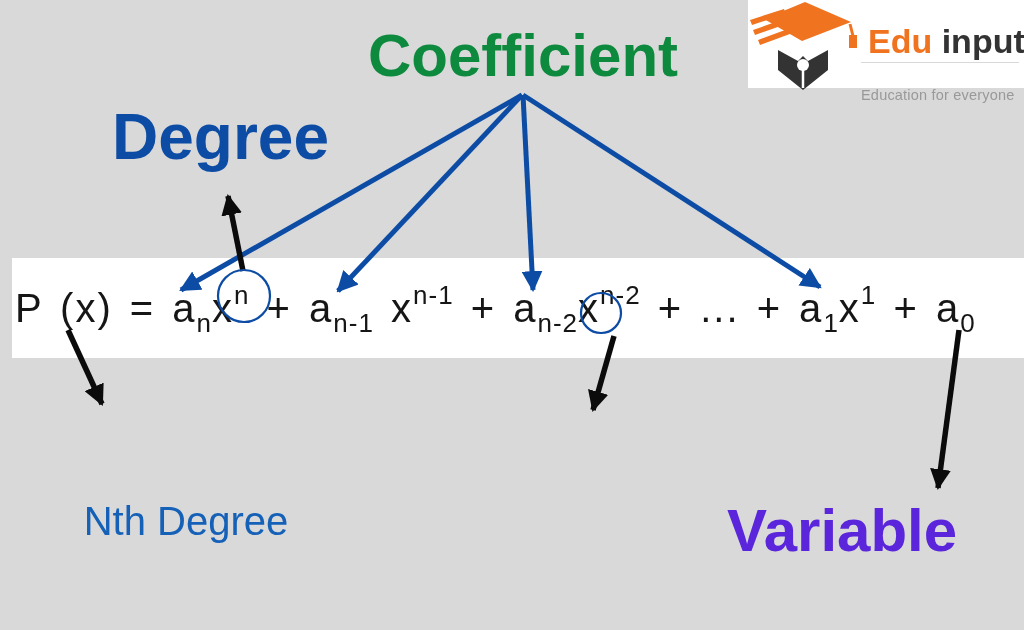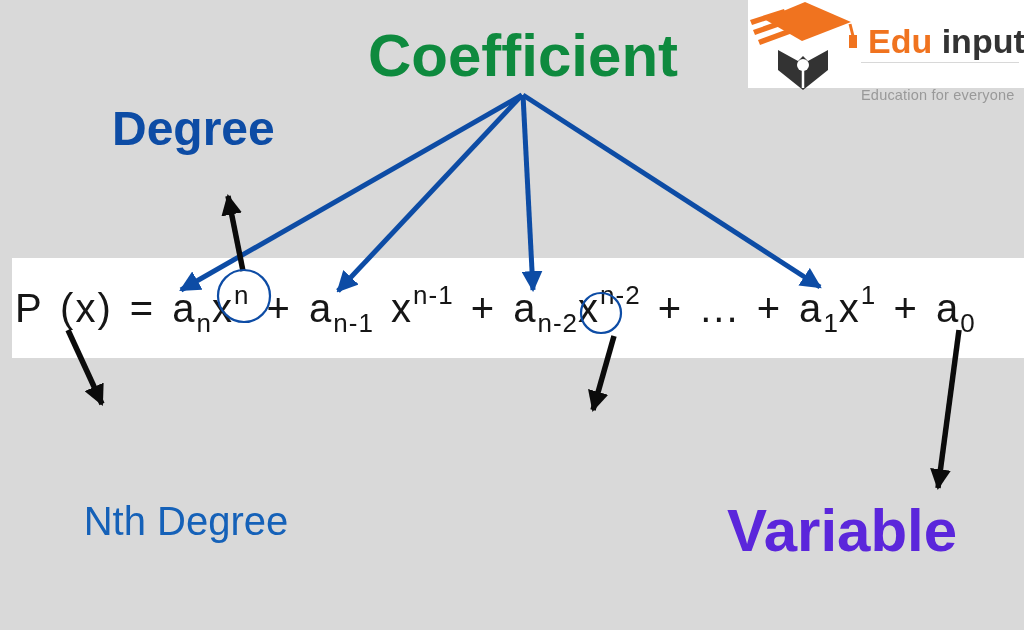--- a/index.html
+++ b/index.html
@@ -24,21 +24,21 @@
     position:absolute; left:15px; top:258px; height:100px; line-height:100px;
     font-size:40px; color:var(--ink); letter-spacing:2px; word-spacing:4px;
     white-space:pre;
   }
   .formula .sub{font-size:26px; position:relative; top:10px;  letter-spacing:1px;}
   .formula .sup{font-size:26px; position:relative; top:-18px; letter-spacing:1px;}
 
   
   .lbl{position:absolute; line-height:1; font-weight:bold; white-space:pre;}
   .lbl-coefficient{left:368px; top:26px;  font-size:60px; color:var(--green);}
-  .lbl-degree     {left:112px; top:105px; font-size:48px; color:var(--blue);}
+  .lbl-degree     {left:112px; top:105px; font-size:64px; color:var(--blue);}
   .lbl-variable   {left:484px; top:415px; font-size:60px; color:var(--orange);}
   .lbl-constant   {left:727px; top:501px; font-size:60px; color:var(--purple);}
   .lbl-nth{
     left:0; top:404px; width:372px; font-weight:normal; font-size:40px;
     color:var(--light-blue); text-align:center; line-height:47px;
   }
 
   
   .logo-box{
     position:absolute; left:748px; top:0; width:276px; height:88px;

